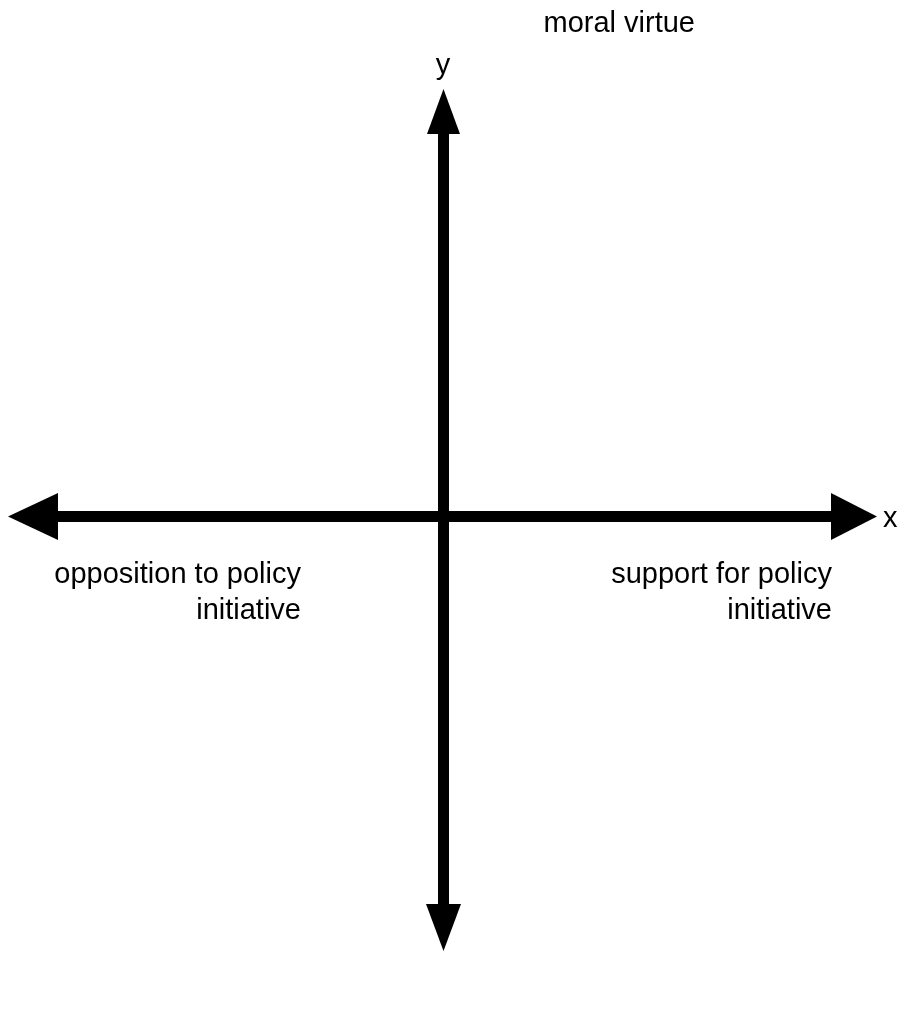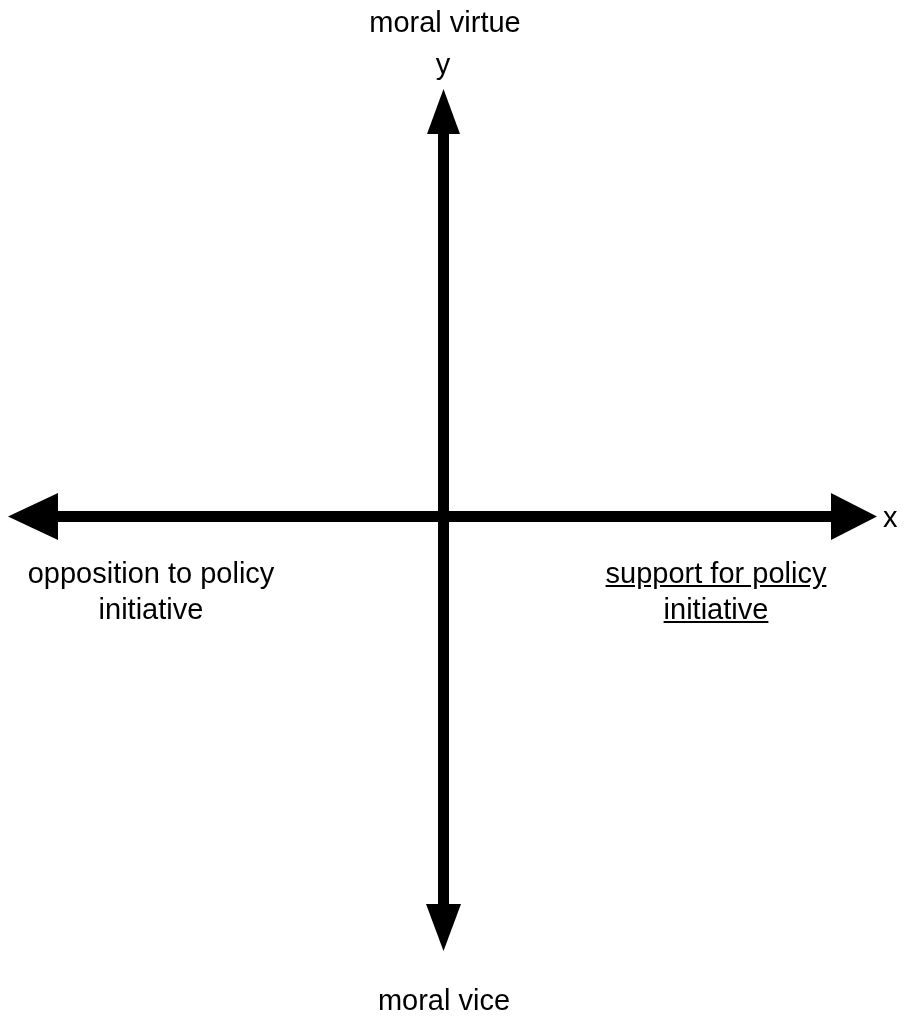--- a/index.html
+++ b/index.html
@@ -24,21 +24,21 @@
     height: 1024px;
     display: block;
   }
   .lbl {
     position: absolute;
     font-family: "Liberation Sans", sans-serif;
     font-size: 29px;
     line-height: 36px;
     color: #000000;
     white-space: pre-line;
-    text-align: center;
+    text-align: right;
   }
   .axis-letter {
     position: absolute;
     font-family: "Liberation Sans", sans-serif;
     font-size: 29px;
     line-height: 32px;
     color: #000000;
     text-align: center;
   }
   
@@ -67,24 +67,23 @@
     width: 500px;
   }
   
   #label-left {
     left: 1px;
     top: 555px;
     width: 300px;
   }
   
   #label-right {
-    left: 566px;
+    left: 532px;
     top: 555px;
     width: 300px;
-    text-decoration: underline;
   }
 </style>
 </head>
 <body>
 
 <div id="canvas">
 
   <svg id="axes-svg" viewBox="0 0 924 1024">
 
     <rect x="40" y="511" width="800" height="11" fill="#000000"></rect>
@@ -105,15 +104,14 @@
   <div class="axis-letter" id="label-y">y</div>
 
   <div class="axis-letter" id="label-x">x</div>
 
   <div class="lbl" id="label-left">opposition to policy
 initiative</div>
 
   <div class="lbl" id="label-right">support for policy
 initiative</div>
 
-  <div class="lbl" id="label-bottom">moral vice</div>
 
 </div>
 
 </body></html>

